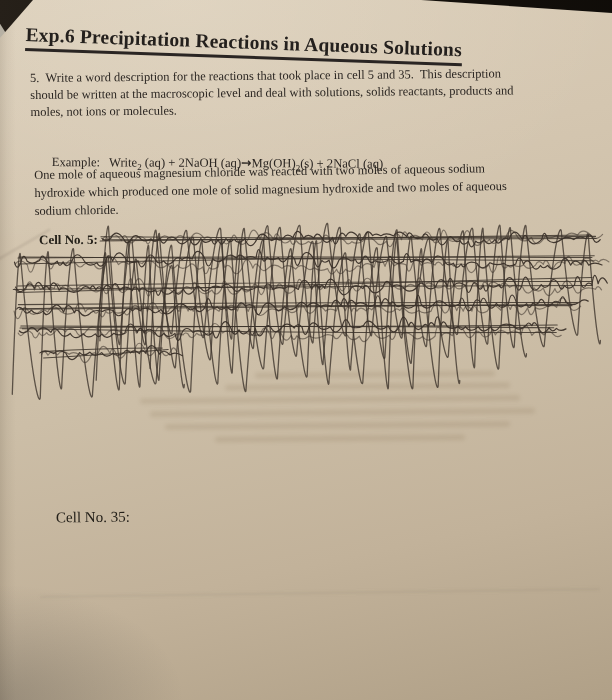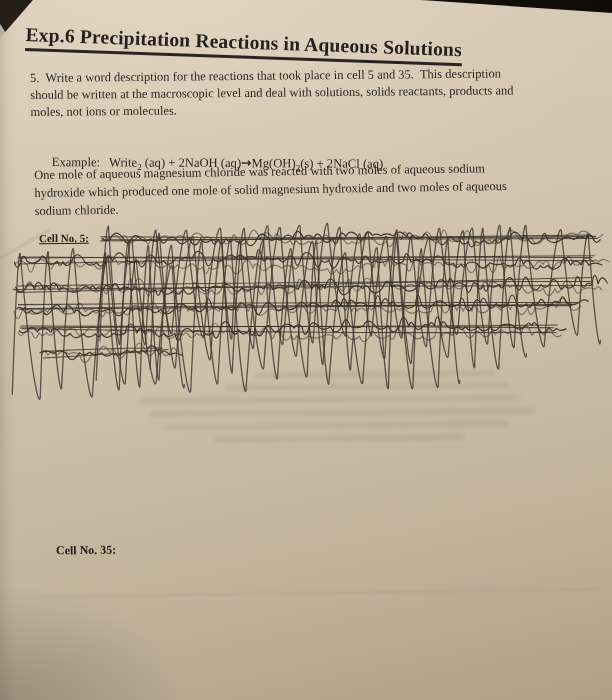--- a/index.html
+++ b/index.html
@@ -27,23 +27,23 @@
   .q5{position:absolute;left:30px;top:70px;font-size:12.5px;line-height:17px;
     color:#2b2622;transform:rotate(-.55deg);transform-origin:left top;}
   .line{white-space:pre;}
   .example{position:absolute;left:33px;top:139px;font-size:12.6px;white-space:pre;
     color:#2b2622;transform:rotate(.3deg);transform-origin:left top;}
   .ex-label{margin-right:9px;}
   sub{font-size:9px;line-height:0;}
   .arrow{font-weight:700;font-family:"DejaVu Sans",sans-serif;font-size:12.5px;}
   .exdesc{position:absolute;left:34px;top:166px;font-size:12.5px;line-height:18px;
     color:#2b2622;transform:rotate(-.85deg);transform-origin:left top;}
-  .cell5{position:absolute;left:39px;top:232px;font-size:11px;font-weight:700;
-    color:#242019;transform:rotate(-.3deg);text-decoration:underline;}
-  .cell35{position:absolute;left:56px;top:543px;font-size:12px;font-weight:700;
+  .cell5{position:absolute;left:39px;top:232px;font-size:13px;font-weight:700;
+    color:#242019;transform:rotate(-.3deg);}
+  .cell35{position:absolute;left:56px;top:509px;font-size:15px;font-weight:400;
     color:#242019;transform:rotate(-.6deg);}
   .ghost{position:absolute;height:5px;border-radius:3px;
     background:rgba(122,100,70,.55);filter:blur(2.2px);opacity:.32;transform:rotate(-.5deg);}
   .g1{left:255px;top:372px;width:240px;}
   .g2{left:225px;top:384px;width:285px;}
   .g3{left:140px;top:397px;width:380px;}
   .g4{left:150px;top:410px;width:385px;}
   .g5{left:165px;top:423px;width:345px;}
   .g6{left:215px;top:436px;width:250px;}
   #scribbles{position:absolute;left:0;top:0;transform:rotate(-.4deg);transform-origin:center;}

